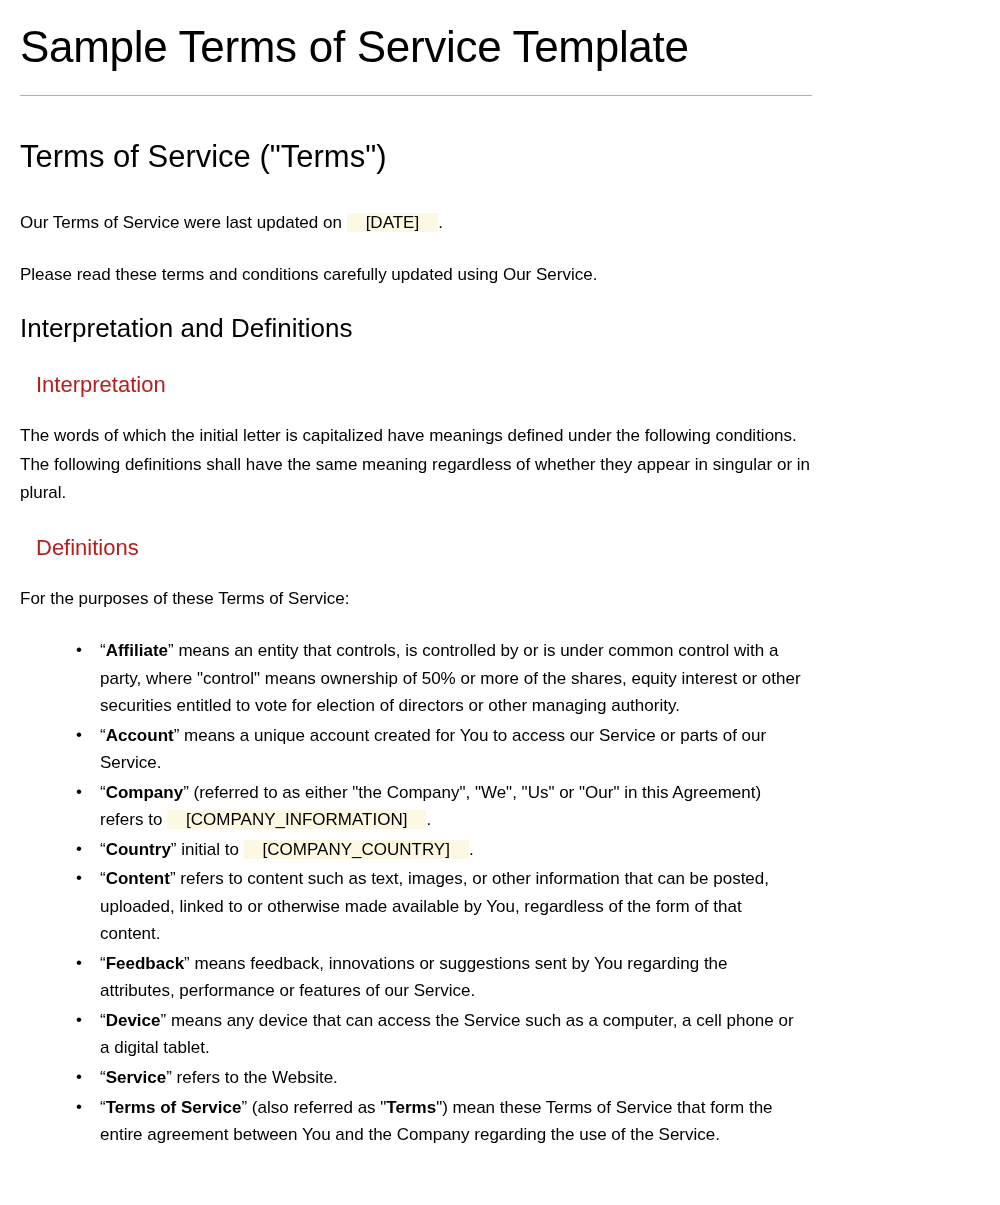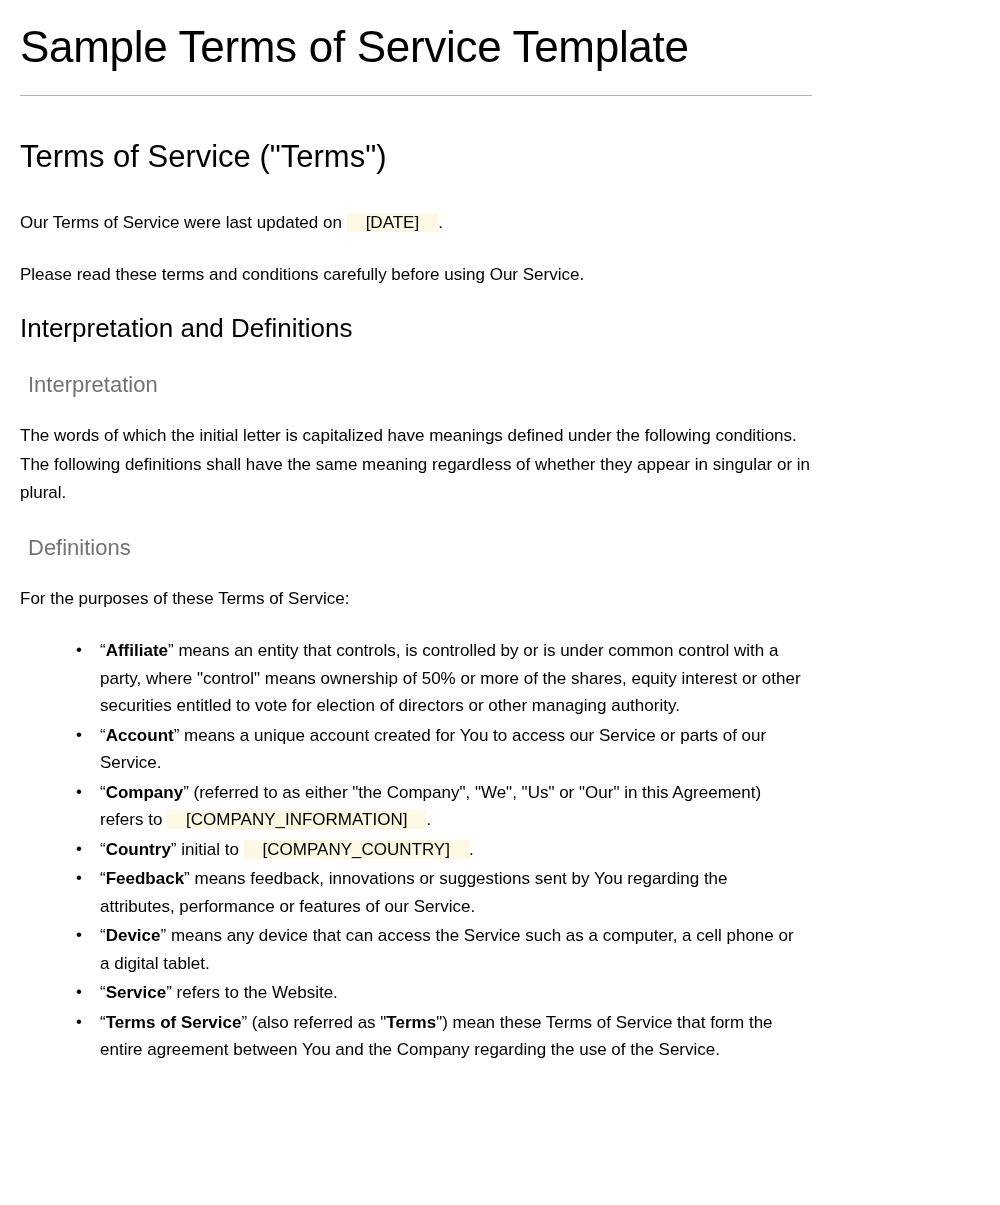--- a/index.html
+++ b/index.html
@@ -43,23 +43,23 @@
   h3.sub-title {
     font-size: 26px;
     font-weight: normal;
     margin: 22px 0 26px 0;
     line-height: 1.2;
     color: #000;
   }
   h4.minor-title {
     font-size: 22px;
     font-weight: normal;
-    margin: 28px 0 24px 8px;
+    margin: 28px 0 24px 16px;
     line-height: 1.2;
-    color: #737373;
+    color: #b91c1c;
   }
   p.para {
     font-size: 17px;
     line-height: 1.65;
     margin: 0 0 24px 0;
     color: #000;
   }
   .hl {
     background: #fcf8e3;
     padding: 0 19px;
@@ -92,36 +92,37 @@
 
 <div class="page">
 
   <h1 class="doc-title">Sample Terms of Service Template</h1>
   <hr class="title-rule">
 
   <h2 class="section-title">Terms of Service ("Terms")</h2>
 
   <p class="para"><span>Our Terms of Service were last updated on </span><span class="hl">[DATE]</span><span>.</span></p>
 
-  <p class="para">Please read these terms and conditions carefully before using Our Service.</p>
+  <p class="para">Please read these terms and conditions carefully updated using Our Service.</p>
 
   <h3 class="sub-title">Interpretation and Definitions</h3>
 
   <h4 class="minor-title">Interpretation</h4>
 
   <p class="para">The words of which the initial letter is capitalized have meanings defined under the following conditions. The following definitions shall have the same meaning regardless of whether they appear in singular or in plural.</p>
 
   <h4 class="minor-title">Definitions</h4>
 
   <p class="para">For the purposes of these Terms of Service:</p>
 
   <ul class="def-list" id="definitions-list">
       <li><span>“</span><b>Affiliate</b><span>” means an entity that controls, is controlled by or is under common control with a party, where "control" means ownership of 50% or more of the shares, equity interest or other securities entitled to vote for election of directors or other managing authority.</span></li>
       <li><span>“</span><b>Account</b><span>” means a unique account created for You to access our Service or parts of our Service.</span></li>
       <li><span>“</span><b>Company</b><span>” (referred to as either "the Company", "We", "Us" or "Our" in this Agreement) refers to </span><span class="hl">[COMPANY_INFORMATION]</span><span>.</span></li>
       <li><span>“</span><b>Country</b><span>” initial to </span><span class="hl">[COMPANY_COUNTRY]</span><span>.</span></li>
+      <li><span>“</span><b>Content</b><span>” refers to content such as text, images, or other information that can be posted, uploaded, linked to or otherwise made available by You, regardless of the form of that content.</span></li>
       <li><span>“</span><b>Feedback</b><span>” means feedback, innovations or suggestions sent by You regarding the attributes, performance or features of our Service.</span></li>
       <li><span>“</span><b>Device</b><span>” means any device that can access the Service such as a computer, a cell phone or a digital tablet.</span></li>
       <li><span>“</span><b>Service</b><span>” refers to the Website.</span></li>
       <li><span>“</span><b>Terms of Service</b><span>” (also referred as "</span><b>Terms</b><span>") mean these Terms of Service that form the entire agreement between You and the Company regarding the use of the Service.</span></li>
     </ul>
 
 </div>
 
 </body></html>

